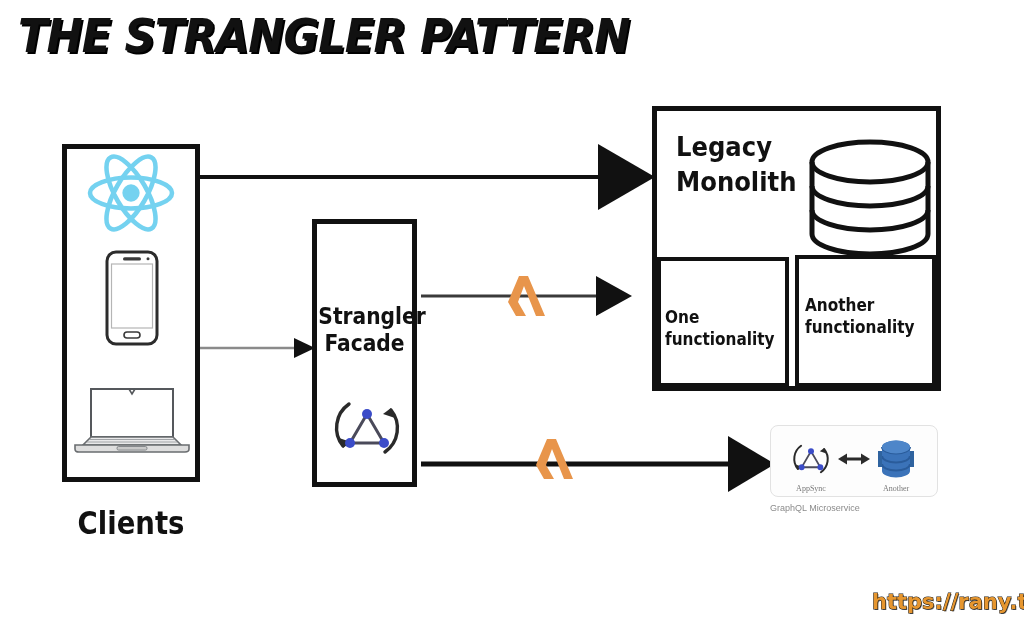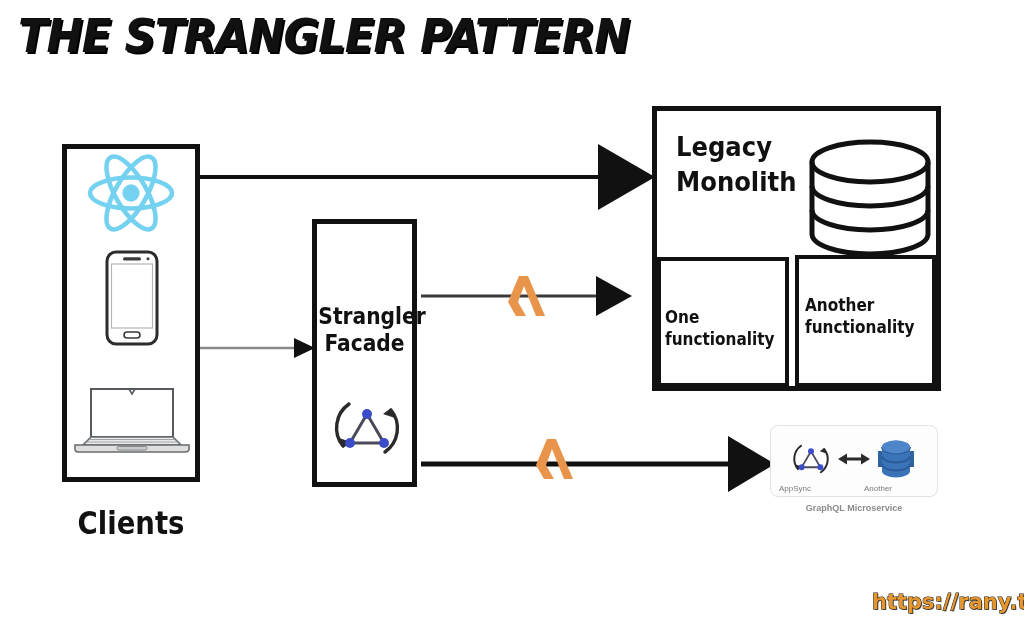--- a/index.html
+++ b/index.html
@@ -116,34 +116,33 @@
     border: 1px solid #e2e2e2;
     border-radius: 8px;
     background: #fdfdfd;
     box-sizing: border-box;
   }
   #gql-appsync-icon { left: 789px; top: 437px; width: 44px; height: 44px; }
   #gql-dynamo-icon  { left: 876px; top: 437px; width: 40px; height: 44px; }
   #gql-exchange-icon{ left: 838px; top: 450px; width: 32px; height: 18px; }
 
   .gql-caption {
-    font-family: Liberation Sans, sans-serif;
+    font-family: Liberation Serif, serif;
     font-size: 8px;
     color: #7a7a7a;
-    text-align: left;
+    text-align: center;
   }
   #gql-appsync-label { left: 779px; top: 484px; width: 64px; }
   #gql-dynamo-label  { left: 864px; top: 484px; width: 64px; }
   #gql-service-label {
     left: 770px; top: 503px; width: 168px;
     font-family: "Liberation Sans", sans-serif;
     font-size: 9px;
     color: #8b8b8b;
-    text-align: center;
-    font-weight: bold;
+    text-align: left;
   }
 
   
   .arrow-svg { left: 0; top: 0; width: 1030px; height: 626px; pointer-events: none; }
 
   
   .lambda { font-weight: bold; }
   #lambda-1 { left: 505px; top: 272px; width: 44px; height: 48px; }
   #lambda-2 { left: 533px; top: 435px; width: 44px; height: 48px; }
 

